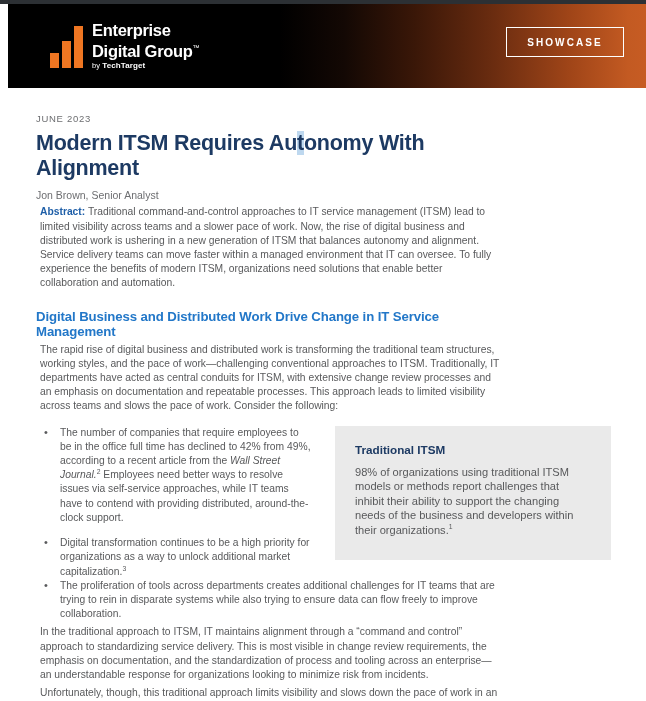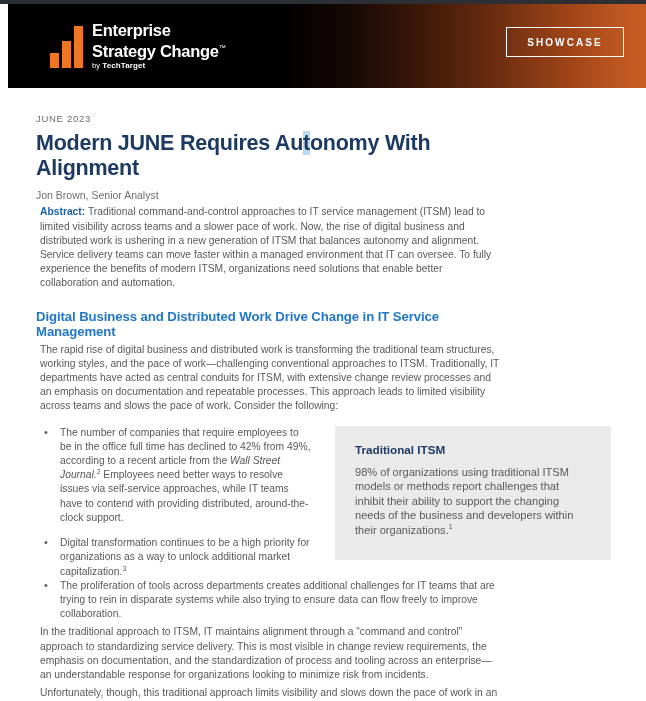--- a/index.html
+++ b/index.html
@@ -248,38 +248,38 @@
 
   <div class="logo-block">
     <div class="logo-bars">
       <span class="b1"></span>
         <span class="b2"></span>
         <span class="b3"></span>
     </div>
     <div class="logo-text">
       <div class="logo-line1">Enterprise</div>
       <div class="logo-line2">
-        <span>Strategy Change</span><span class="logo-tm">™</span>
+        <span>Digital Group</span><span class="logo-tm">™</span>
       </div>
       <div class="logo-byline">
         <span class="by">by </span><span>TechTarget</span>
       </div>
     </div>
   </div>
 
   <div class="showcase-btn">
     <span>SHOWCASE</span>
   </div>
 </div>
 
 <div class="doc">
 
   <div class="date-line">JUNE 2023</div>
 
-  <div class="title"><span>Modern JUNE Requires Au</span><span class="cursor-hl">t</span><span>onomy With Alignment</span></div>
+  <div class="title"><span>Modern ITSM Requires Au</span><span class="cursor-hl">t</span><span>onomy With Alignment</span></div>
 
   <div class="byline">Jon Brown, Senior Analyst</div>
 
   <p class="body-text abstract"><b>Abstract:</b><span> Traditional command-and-control approaches to IT service management (ITSM) lead to limited visibility across teams and a slower pace of work. Now, the rise of digital business and distributed work is ushering in a new generation of ITSM that balances autonomy and alignment. Service delivery teams can move faster within a managed environment that IT can oversee. To fully experience the benefits of modern ITSM, organizations need solutions that enable better collaboration and automation.</span></p>
 
   <div class="section-heading">Digital Business and Distributed Work Drive Change in IT Service Management</div>
 
   <p class="body-text para-1">The rapid rise of digital business and distributed work is transforming the traditional team structures, working styles, and the pace of work—challenging conventional approaches to ITSM. Traditionally, IT departments have acted as central conduits for ITSM, with extensive change review processes and an emphasis on documentation and repeatable processes. This approach leads to limited visibility across teams and slows the pace of work. Consider the following:</p>
 
   <div class="split">

